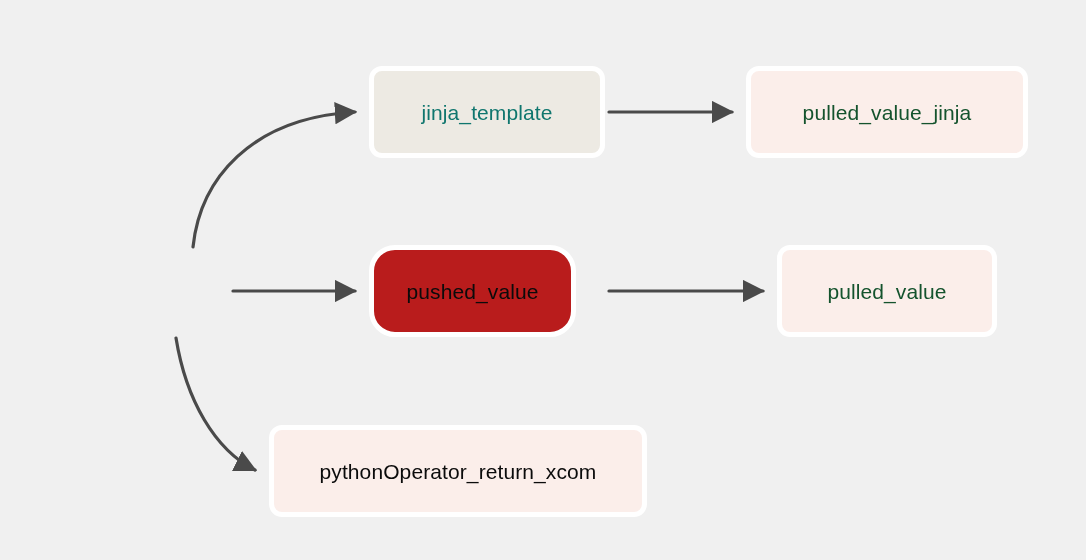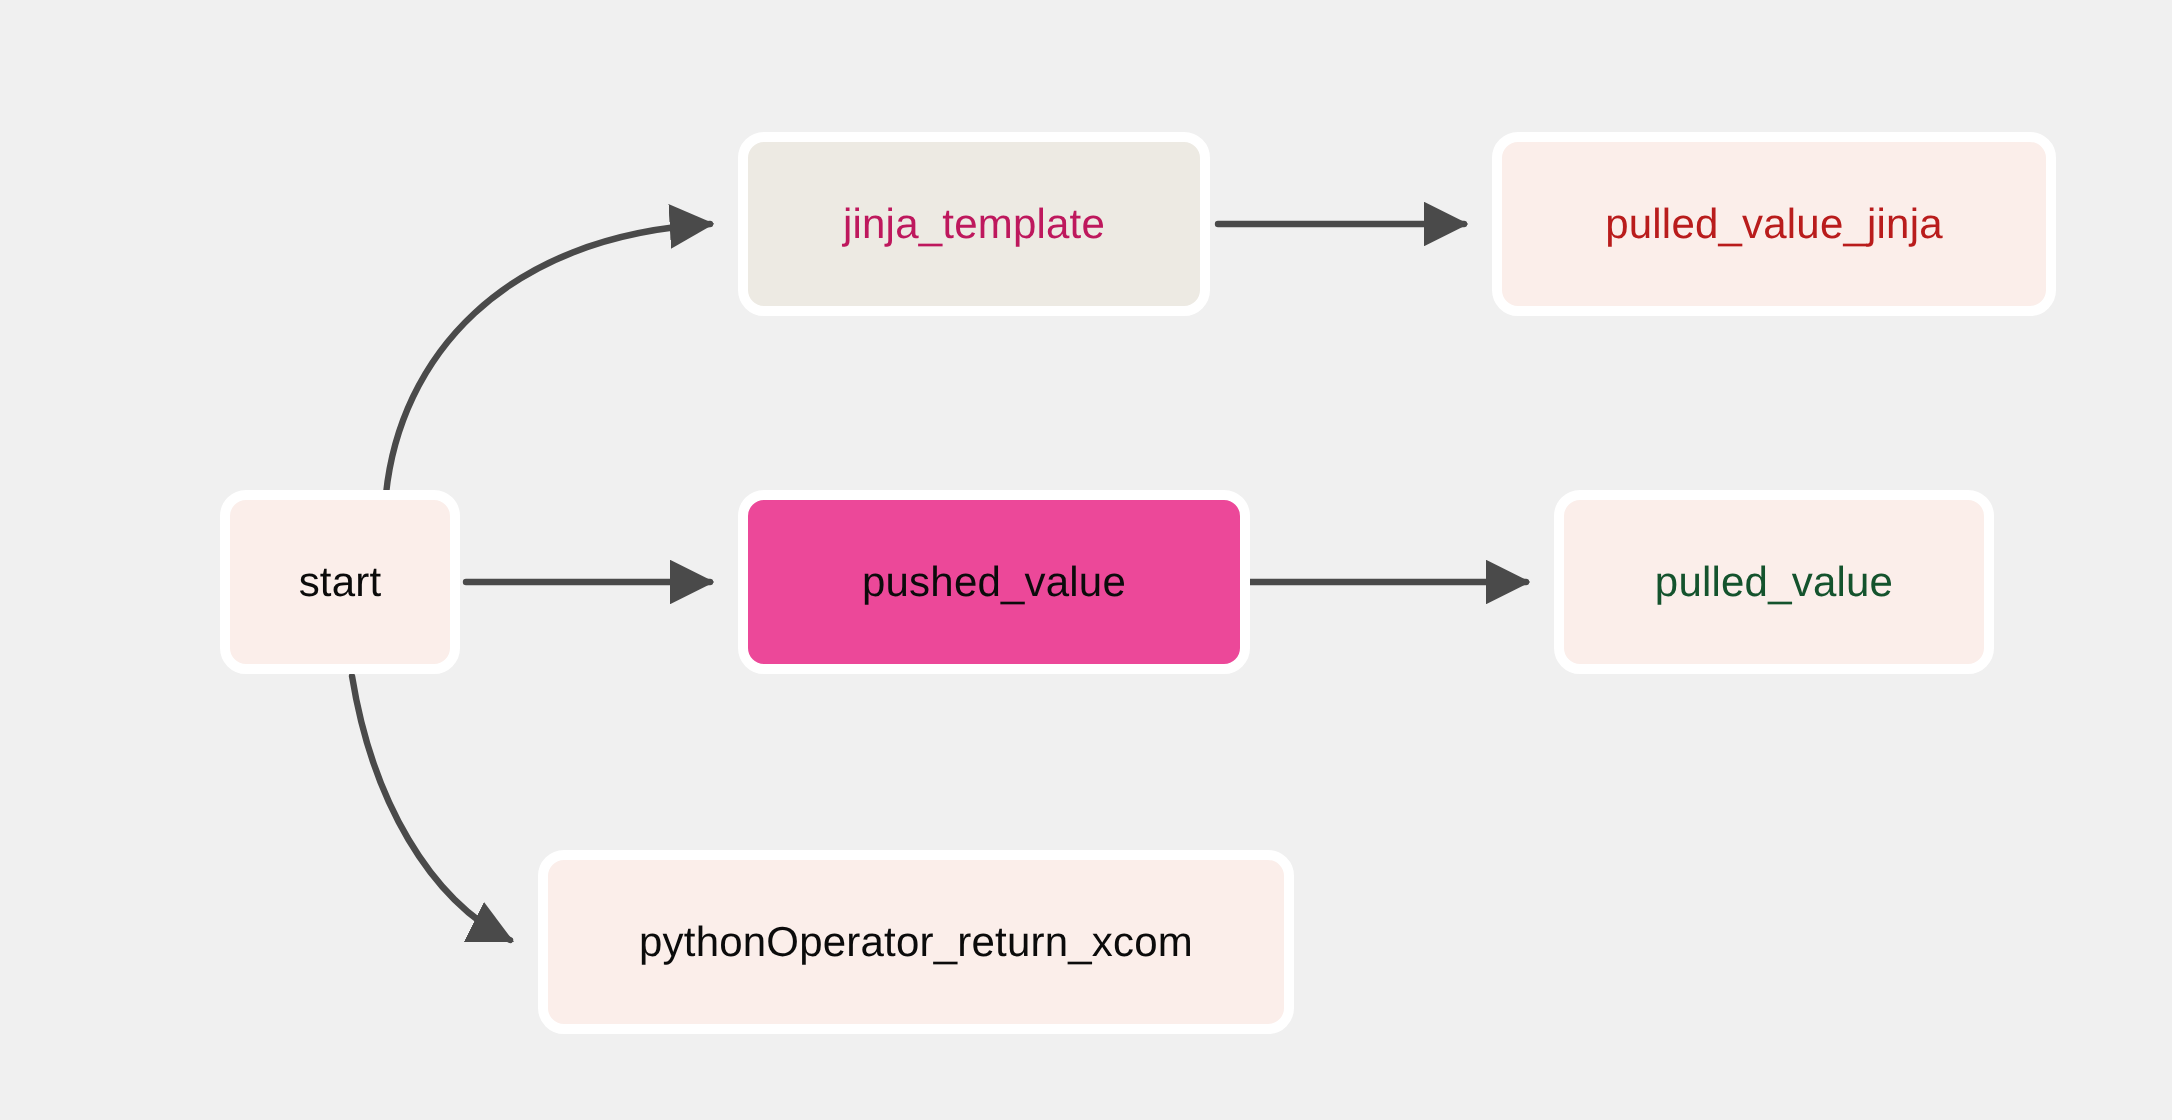--- a/index.html
+++ b/index.html
@@ -65,33 +65,30 @@
 
     <path class="edge" fill="none" stroke="#4a4a4a" stroke-width="3.2" stroke-linecap="round" marker-end="url(#arrowhead)" d="M 233 291 L 355 291"></path>
 
     <path class="edge" fill="none" stroke="#4a4a4a" stroke-width="3.2" stroke-linecap="round" marker-end="url(#arrowhead)" d="M 176 338 C 186 400 215 450 255 470"></path>
 
     <path class="edge" fill="none" stroke="#4a4a4a" stroke-width="3.2" stroke-linecap="round" marker-end="url(#arrowhead)" d="M 609 112 L 732 112"></path>
 
     <path class="edge" fill="none" stroke="#4a4a4a" stroke-width="3.2" stroke-linecap="round" marker-end="url(#arrowhead)" d="M 609 291 L 763 291"></path>
   </svg>
 
-  <div class="node" style="left: 110px; top: 245px; width: 120px; height: 92px; background: rgb(251, 238, 234); border-color: rgb(255, 255, 255);">
-    <span class="node-label" style="color: rgb(11, 11, 11);">start</span>
-  </div>
 
   <div class="node variant-template" style="left: 369px; top: 66px; width: 236px; height: 92px; background: rgb(237, 234, 227); border-color: rgb(255, 255, 255);">
-    <span class="node-label" style="color: #be185d;">jinja_template</span>
+    <span class="node-label" style="color: #0f766e;">jinja_template</span>
   </div>
 
   <div class="node" style="left: 746px; top: 66px; width: 282px; height: 92px; background: rgb(251, 238, 234); border-color: rgb(255, 255, 255);">
-    <span class="node-label" style="color: #b91c1c;">pulled_value_jinja</span>
+    <span class="node-label" style="color: #14532d;">pulled_value_jinja</span>
   </div>
 
-  <div class="node" style="left: 369px; top: 245px; width: 256px; height: 92px; background: #ec4899; border-color: rgb(255, 255, 255);">
+  <div class="node" style="left: 369px; top: 245px; width: 207px; height: 92px; background: #b91c1c; border-color: rgb(255, 255, 255); border-radius: 26px;">
     <span class="node-label" style="color: rgb(11, 11, 11);">pushed_value</span>
   </div>
 
   <div class="node" style="left: 777px; top: 245px; width: 220px; height: 92px; background: rgb(251, 238, 234); border-color: rgb(255, 255, 255);">
     <span class="node-label" style="color: #14532d;">pulled_value</span>
   </div>
 
   <div class="node" style="left: 269px; top: 425px; width: 378px; height: 92px; background: rgb(251, 238, 234); border-color: rgb(255, 255, 255);">
     <span class="node-label" style="color: rgb(11, 11, 11);">pythonOperator_return_xcom</span>
   </div>

